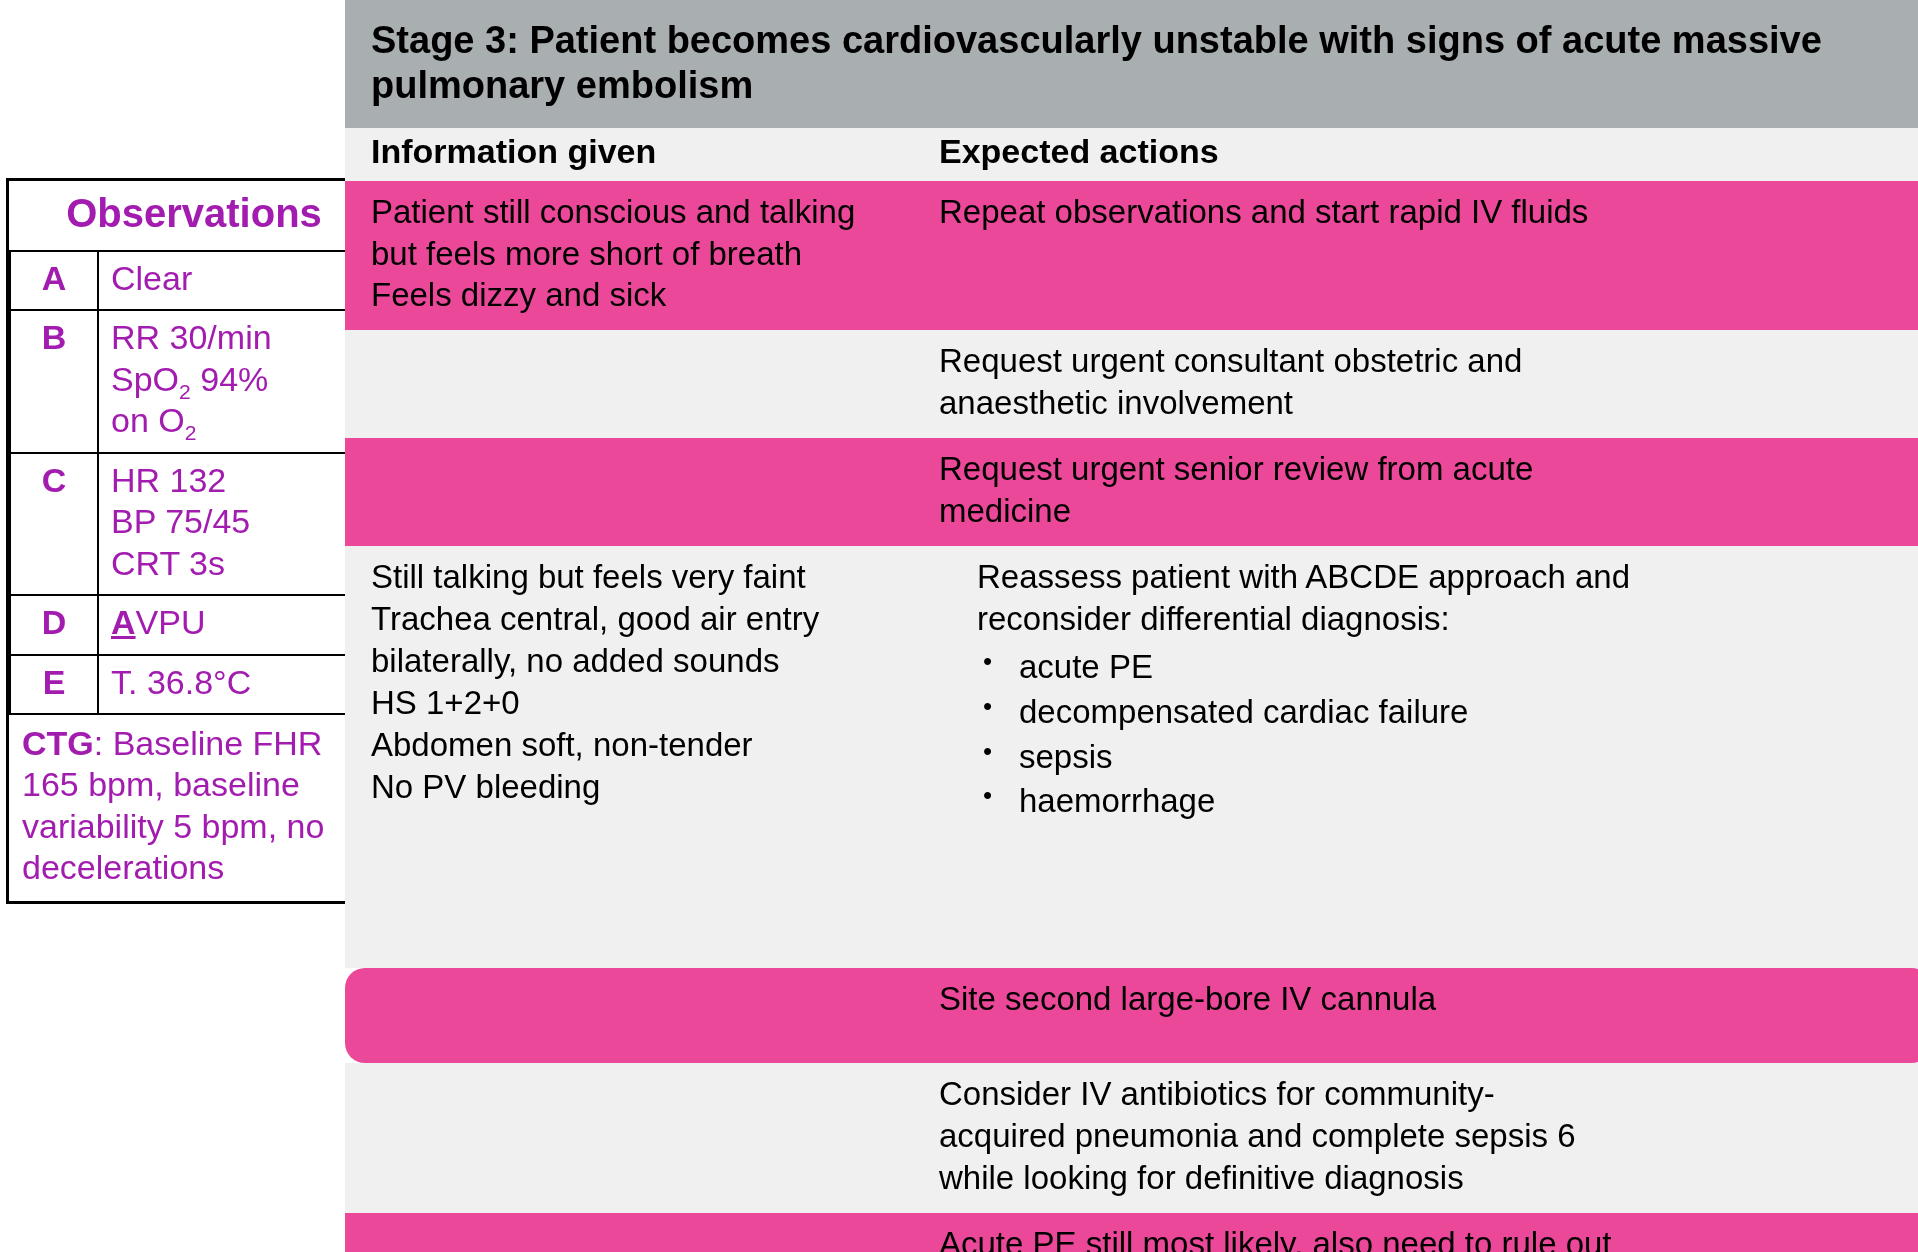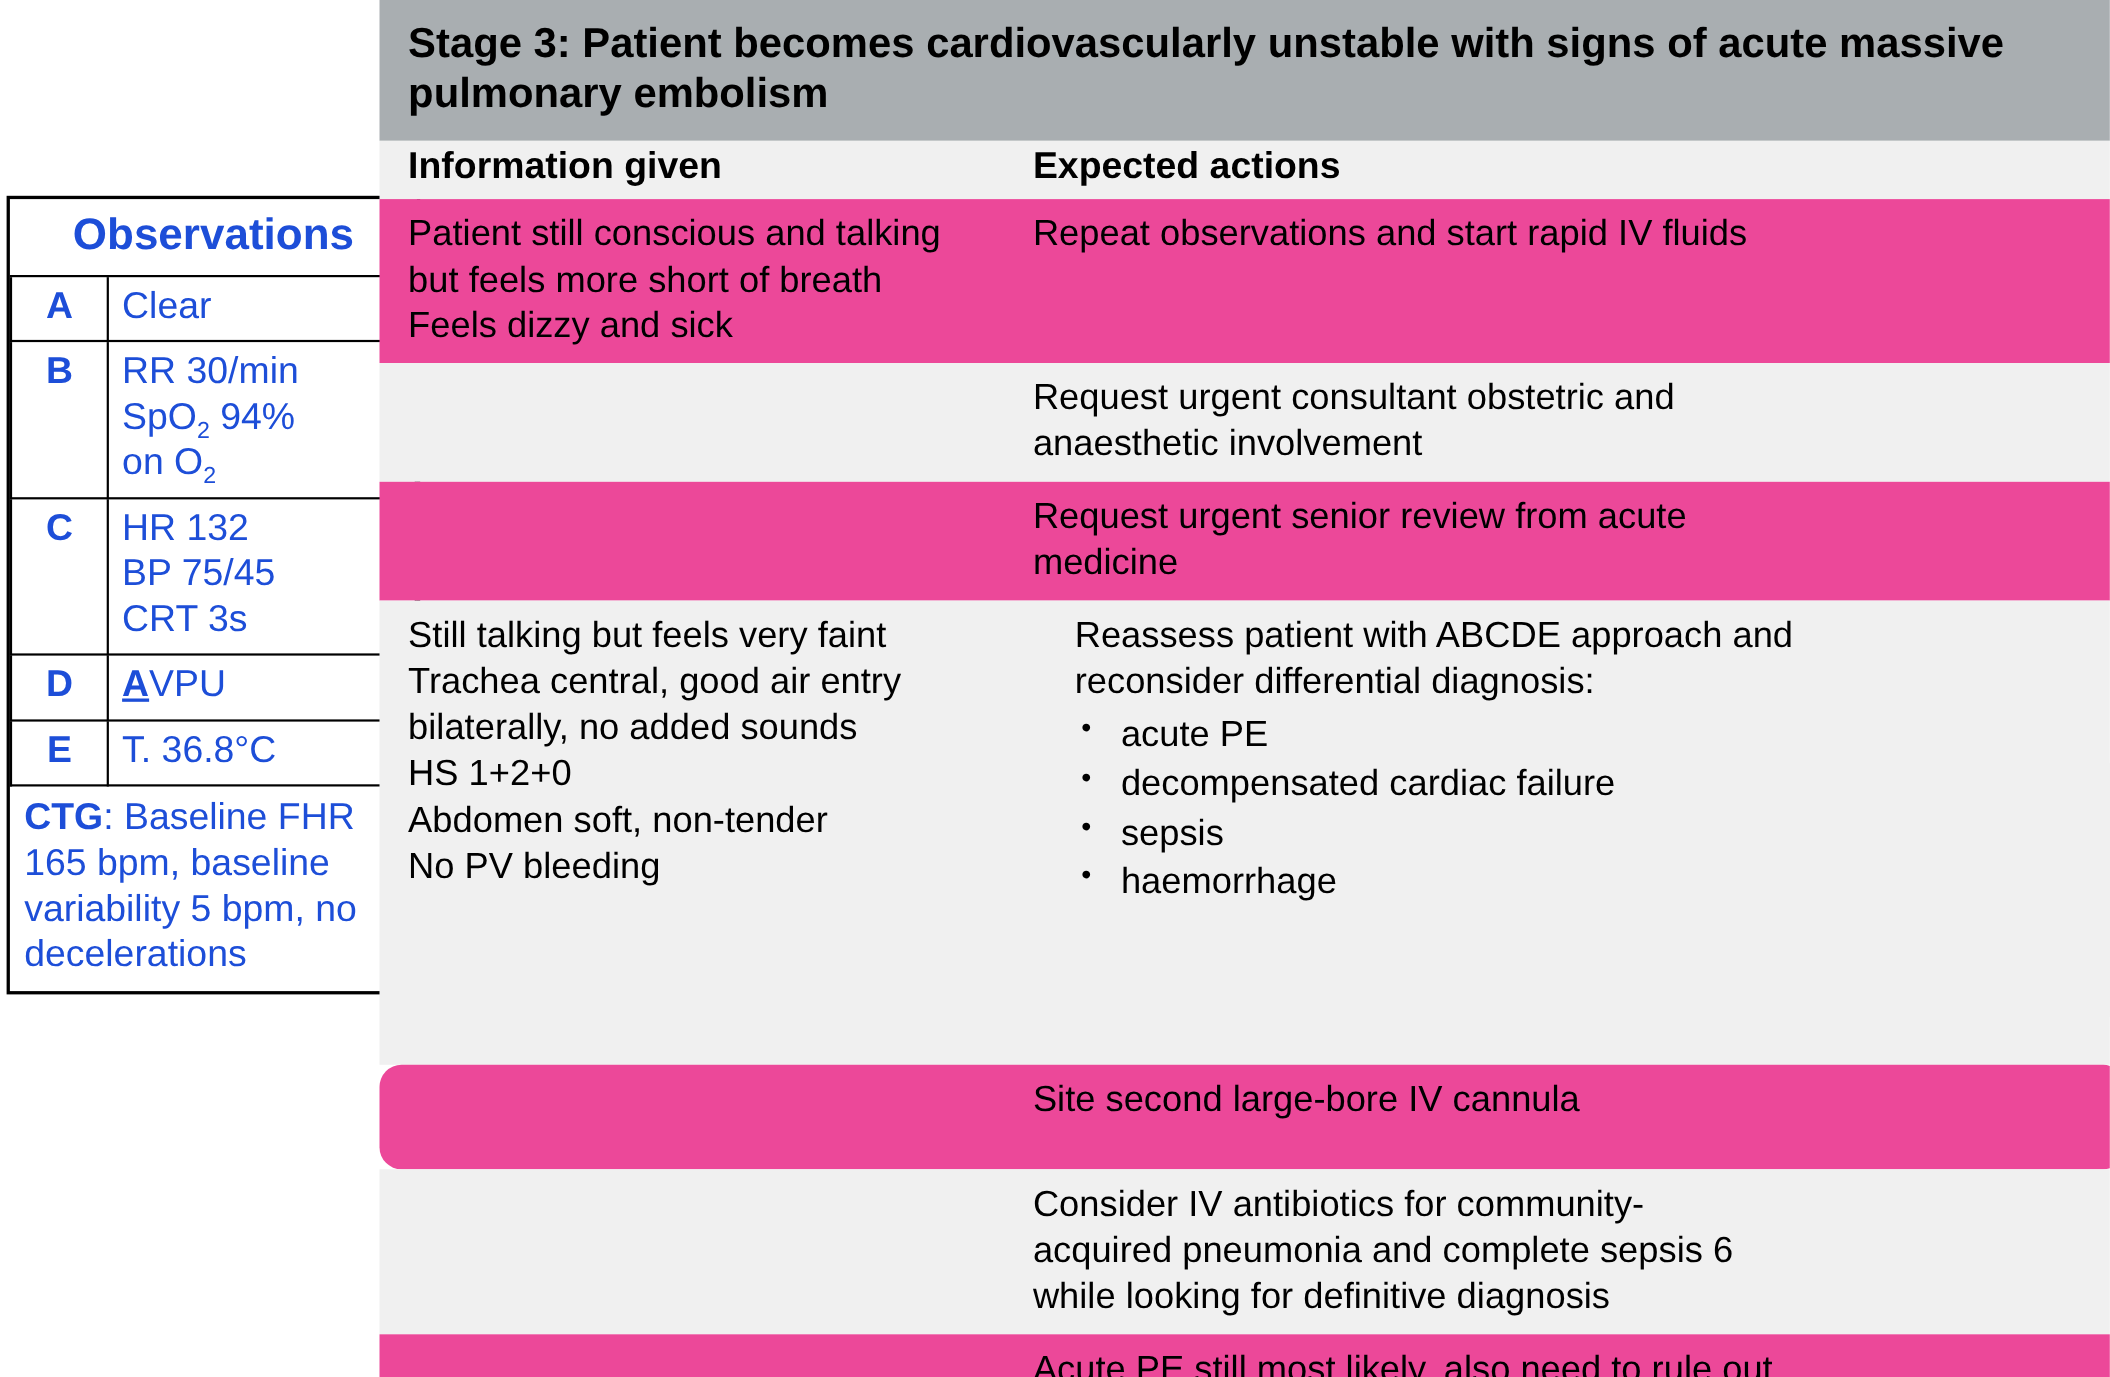--- a/index.html
+++ b/index.html
@@ -19,21 +19,21 @@
     border-collapse:collapse;
     background:#fff;
     box-sizing:border-box;
   }
   #obs-table table{border-collapse:collapse;width:100%;}
   #obs-table td{
     border:2px solid #000;
     padding:6px 10px 10px 12px;
     font-size:34px;
     line-height:1.22;
-    color:#1d4ed8;
+    color:#a21caf;
     vertical-align:top;
   }
   #obs-table td.key{
     width:86px;
     font-weight:bold;
     text-align:center;
     padding-left:0;padding-right:0;
   }
   #obs-table td.title{
     border-left:none;border-right:none;border-top:none;

